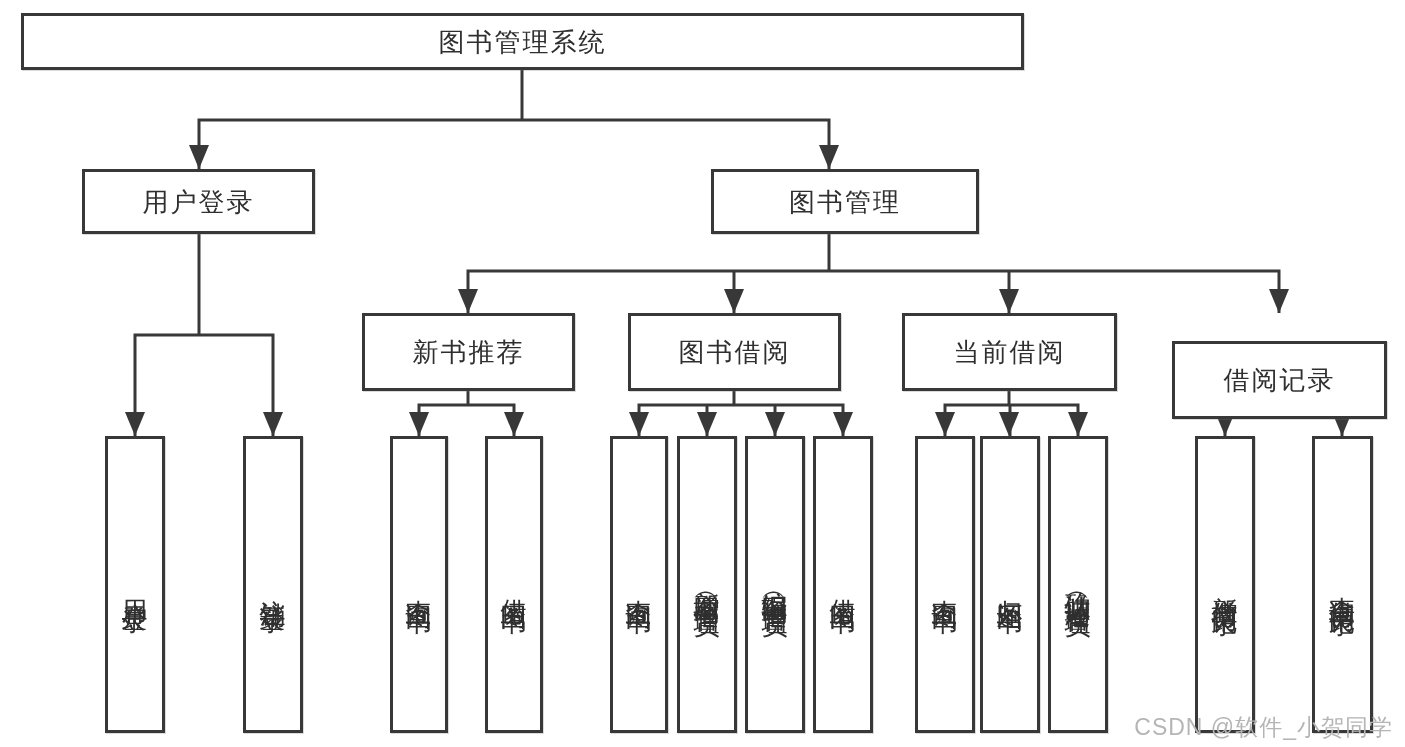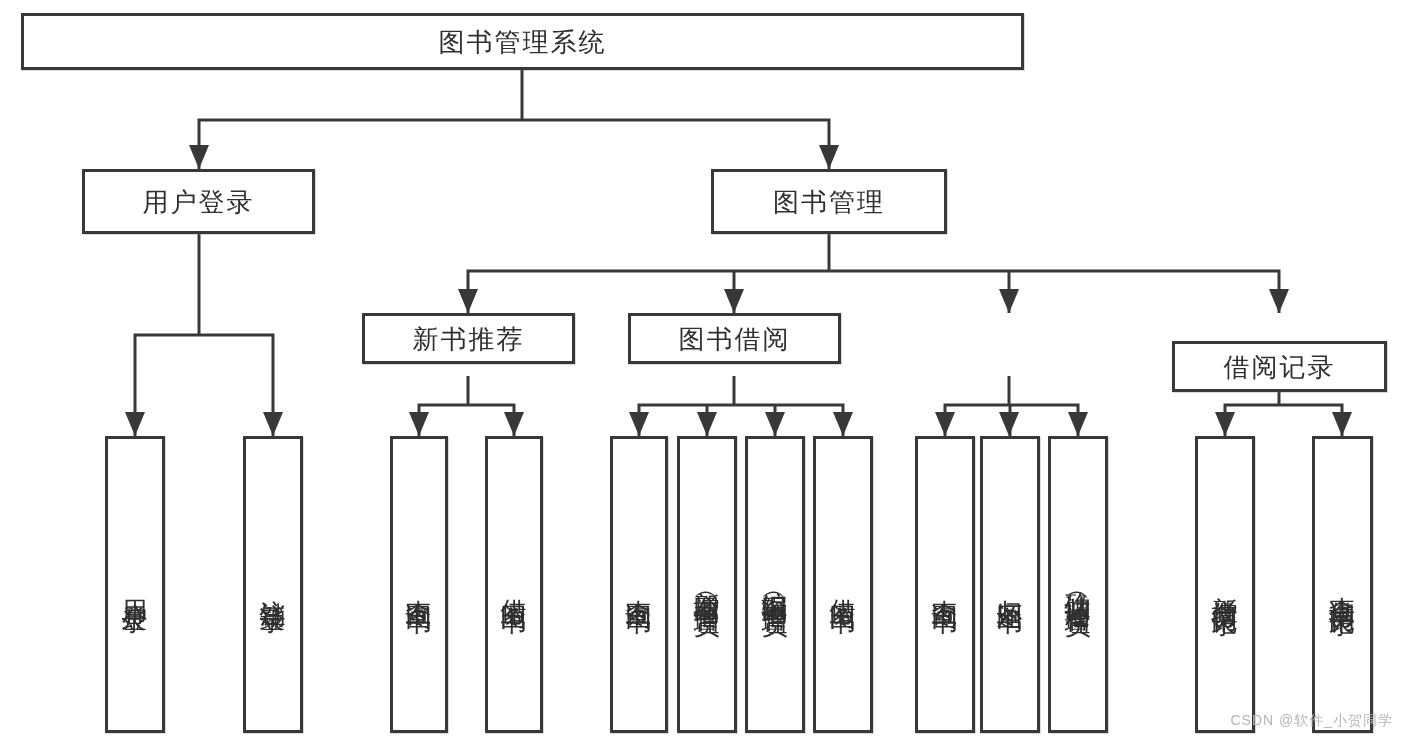--- a/index.html
+++ b/index.html
@@ -28,35 +28,35 @@
     box-shadow: 1px 1px 0 rgba(110,110,110,0.25);
   }
   .hlabel {
     font-size: 26px;
     letter-spacing: 2px;
     white-space: nowrap;
     line-height: 1;
   }
   .root  { left: 21px;  top: 13px;  width: 1003px; height: 57px; }
   .lvl2  { top: 169px; height: 65px; }
-  .lvl3  { top: 313px; height: 51px; }
+  .lvl3  { top: 313px; height: 78px; }
   .leaf  { top: 436px; height: 297px; }
   .vlabel {
     writing-mode: vertical-rl;
     text-orientation: mixed;
     font-size: 26px;
     letter-spacing: 3px;
     line-height: 1;
     white-space: nowrap;
   }
   .watermark {
     position: absolute;
     right: 12px;
     top: 712px;
-    font-size: 14px;
+    font-size: 23px;
     color: #b5b5b5;
     letter-spacing: 1px;
     white-space: nowrap;
   }
 </style>
 </head>
 <body>
 
 <div class="stage">
 
@@ -112,29 +112,32 @@
     </g>
   </svg>
 
   <div class="box root">
     <span class="hlabel">图书管理系统</span>
   </div>
 
   <div class="box lvl2" style="left:82px;width:233px;">
     <span class="hlabel">用户登录</span>
   </div>
-  <div class="box lvl2" style="left:711px;width:236px;">
+  <div class="box lvl2" style="left:711px;width:268px;">
     <span class="hlabel">图书管理</span>
   </div>
 
   <div class="box lvl3" style="left:362px;width:213px;">
     <span class="hlabel">新书推荐</span>
   </div>
   <div class="box lvl3" style="left:628px;width:213px;justify-content:center;">
     <span class="hlabel">图书借阅</span>
+  </div>
+  <div class="box lvl3" style="left:902px;width:215px;">
+    <span class="hlabel">当前借阅</span>
   </div>
   <div class="box lvl3" style="left:1172px;width:215px;margin-top:28px;">
     <span class="hlabel">借阅记录</span>
   </div>
 
   <div class="box leaf" style="left:105px;width:60px;">
     <span class="vlabel">用户登录</span>
   </div>
   <div class="box leaf" style="left:243px;width:60px;">
     <span class="vlabel">注销登录</span>

